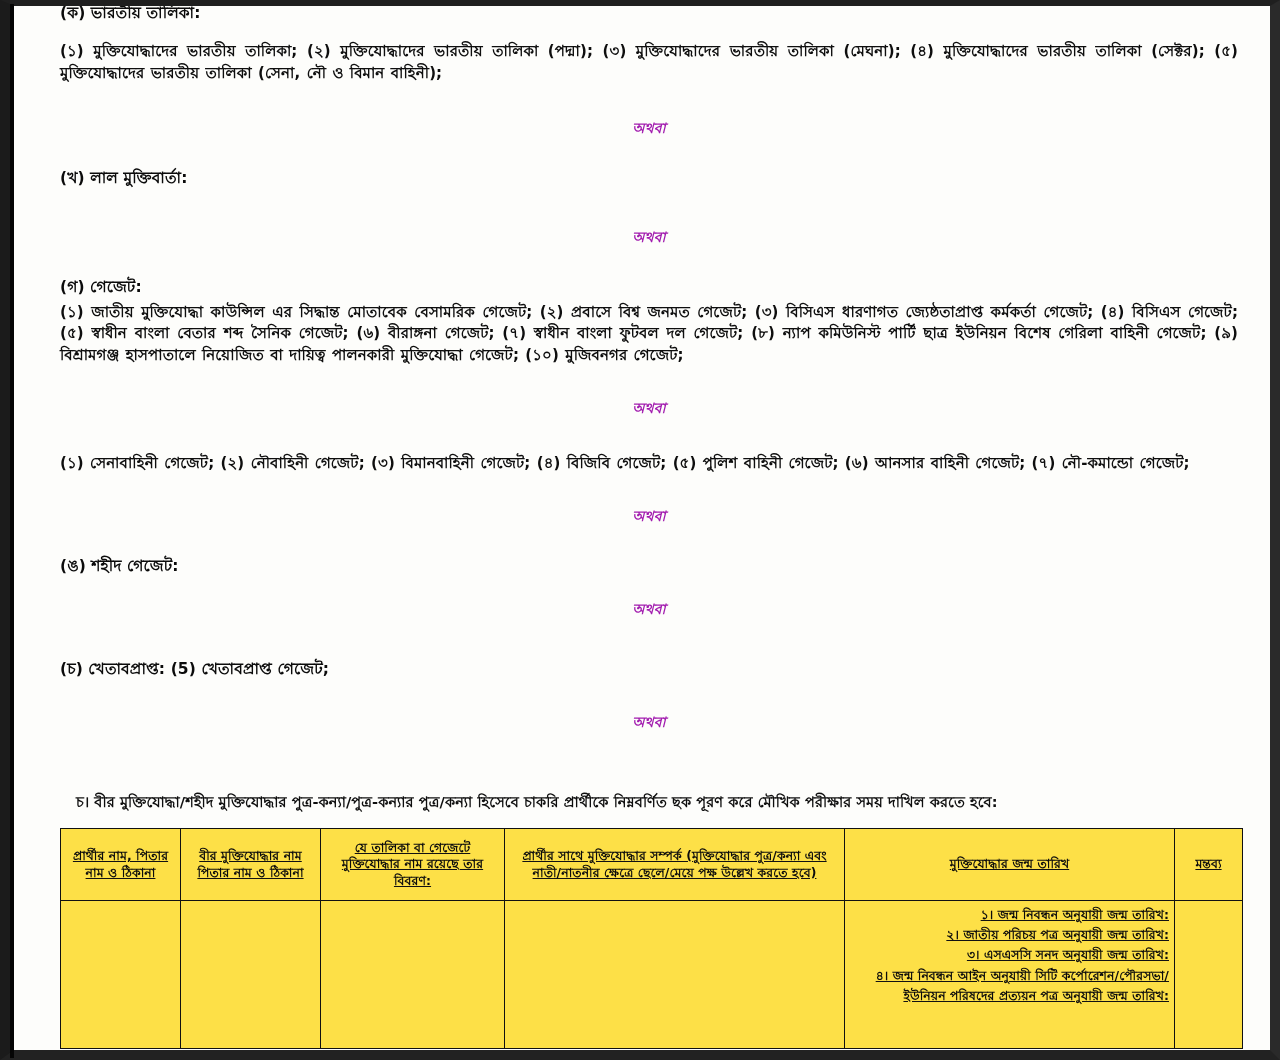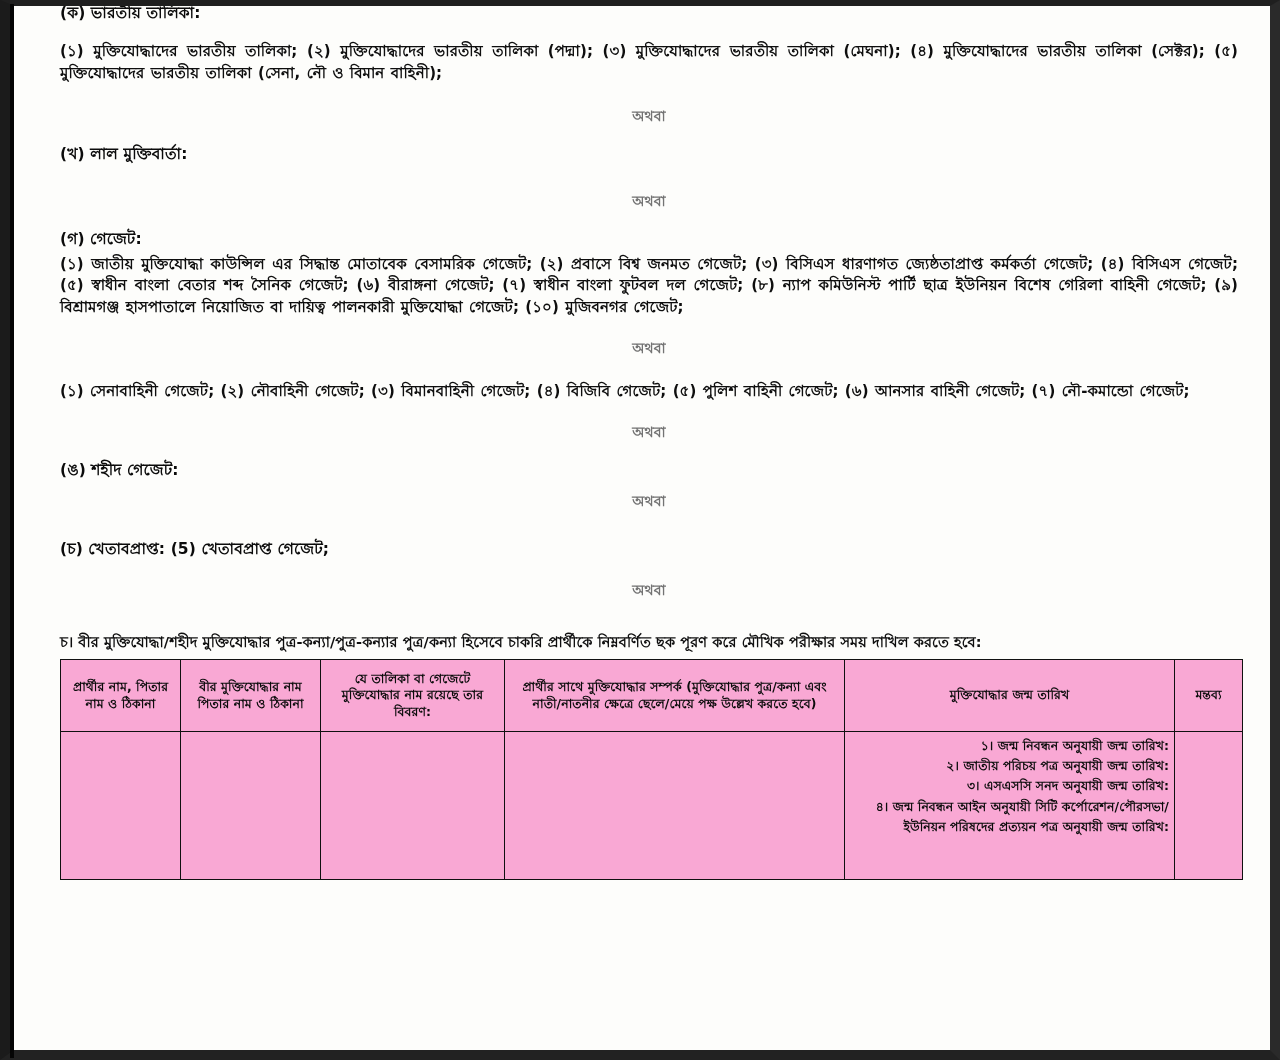--- a/index.html
+++ b/index.html
@@ -71,47 +71,49 @@
     margin: 0;
     text-align: justify;
     text-justify: inter-word;
     color: #0e0e0e;
     word-spacing: 1px;
   }
   .or-sep {
     text-align: center;
     font-size: 14px;
     font-weight: 700;
-    color: #737373;
-    margin: 0;
+    color: #a21caf;
+    margin: 12px;
+    font-style: italic;
   }
   .sp-16 { height: 16px; }
   .sp-18 { height: 18px; }
   .sp-20 { height: 20px; }
   .sp-22 { height: 22px; }
   .sp-26 { height: 26px; }
   .sp-6  { height: 6px; }
   .sp-4  { height: 4px; }
 
   .intro-line {
     font-size: 14.5px;
     font-weight: 700;
     line-height: 1.3;
-    margin: 0;
+    margin: 16px;
     color: #0e0e0e;
     white-space: nowrap;
   }
 
   
   .form-table {
     width: 1182px;
     margin-top: 7px;
     border-collapse: collapse;
     table-layout: fixed;
-    background: #f9a8d4;
+    background: #fde047;
+    text-decoration: underline;
   }
   .form-table th,
   .form-table td {
     border: 1.6px solid #111111;
     padding: 4px 5px;
     vertical-align: top;
   }
   .form-table th {
     text-align: center;
     vertical-align: middle;

